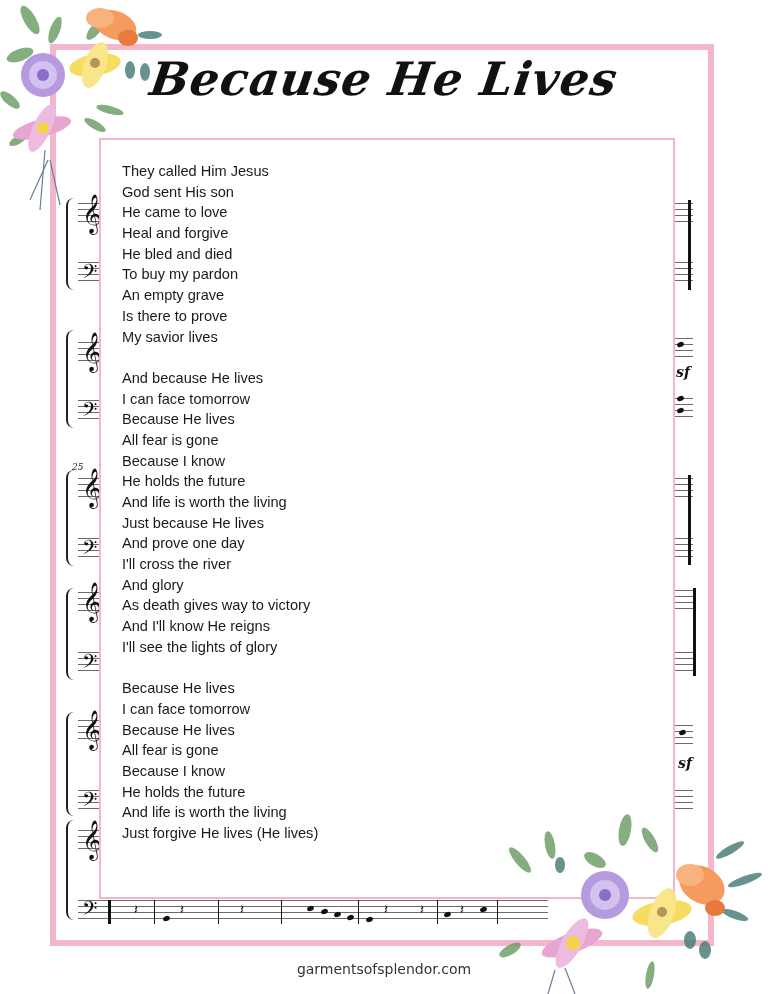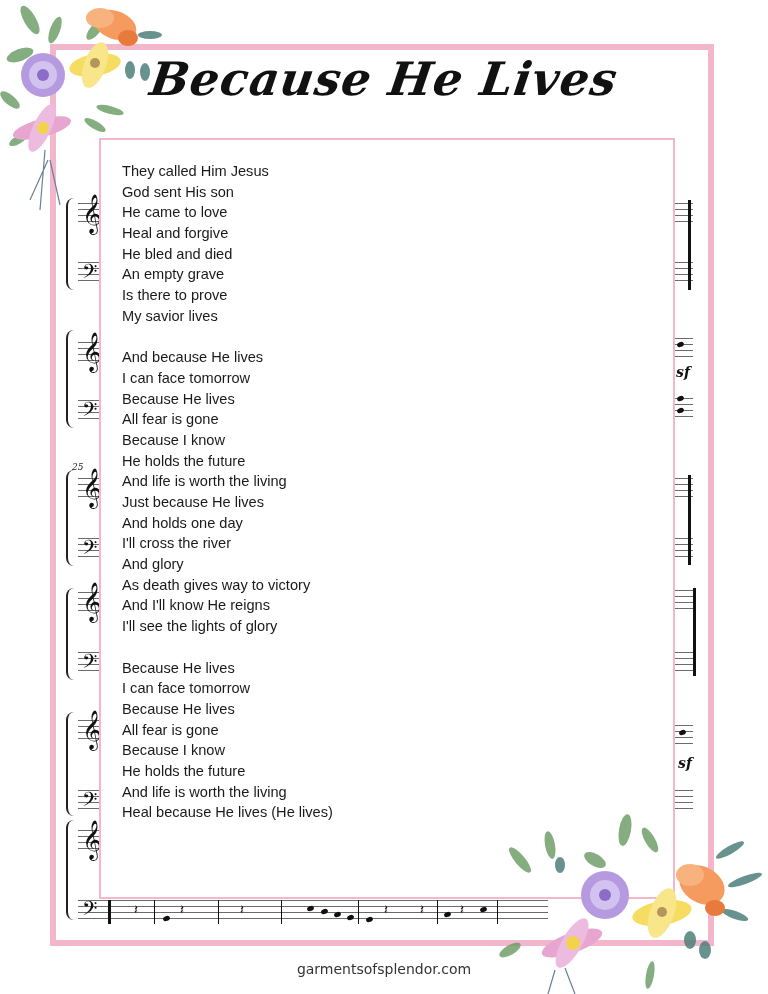--- a/index.html
+++ b/index.html
@@ -170,51 +170,52 @@
 
 <h1 class="title" style="margin:0;">Because He Lives</h1>
 
 <div class="lyrics">
   <div>
     <div class="lyric-line">They called Him Jesus</div>
     <div class="lyric-line">God sent His son</div>
     <div class="lyric-line">He came to love</div>
     <div class="lyric-line">Heal and forgive</div>
     <div class="lyric-line">He bled and died</div>
+    <div class="lyric-line">To buy my pardon</div>
     <div class="lyric-line">An empty grave</div>
     <div class="lyric-line">Is there to prove</div>
     <div class="lyric-line">My savior lives</div>
   </div>
   <div class="stanza-gap"></div>
   <div>
     <div class="lyric-line">And because He lives</div>
     <div class="lyric-line">I can face tomorrow</div>
     <div class="lyric-line">Because He lives</div>
     <div class="lyric-line">All fear is gone</div>
     <div class="lyric-line">Because I know</div>
     <div class="lyric-line">He holds the future</div>
     <div class="lyric-line">And life is worth the living</div>
     <div class="lyric-line">Just because He lives</div>
-    <div class="lyric-line">And holds one day</div>
+    <div class="lyric-line">And prove one day</div>
     <div class="lyric-line">I'll cross the river</div>
     <div class="lyric-line">And glory</div>
     <div class="lyric-line">As death gives way to victory</div>
     <div class="lyric-line">And I'll know He reigns</div>
     <div class="lyric-line">I'll see the lights of glory</div>
   </div>
   <div class="stanza-gap"></div>
   <div>
     <div class="lyric-line">Because He lives</div>
     <div class="lyric-line">I can face tomorrow</div>
     <div class="lyric-line">Because He lives</div>
     <div class="lyric-line">All fear is gone</div>
     <div class="lyric-line">Because I know</div>
     <div class="lyric-line">He holds the future</div>
     <div class="lyric-line">And life is worth the living</div>
-    <div class="lyric-line">Heal because He lives (He lives)</div>
+    <div class="lyric-line">Just forgive He lives (He lives)</div>
   </div>
 </div>
 
 <svg class="flower" style="left:0;top:0;" width="180" height="220" viewBox="0 0 180 220">
   <g fill="#6f9f6a" opacity="0.85">
     <ellipse cx="30" cy="20" rx="6" ry="16" transform="rotate(-30 30 20)"></ellipse>
     <ellipse cx="55" cy="30" rx="5" ry="14" transform="rotate(20 55 30)"></ellipse>
     <ellipse cx="20" cy="55" rx="14" ry="6" transform="rotate(-20 20 55)"></ellipse>
     <ellipse cx="95" cy="30" rx="5" ry="12" transform="rotate(40 95 30)"></ellipse>
     <ellipse cx="150" cy="35" rx="12" ry="4" fill="#4d7f7a"></ellipse>

